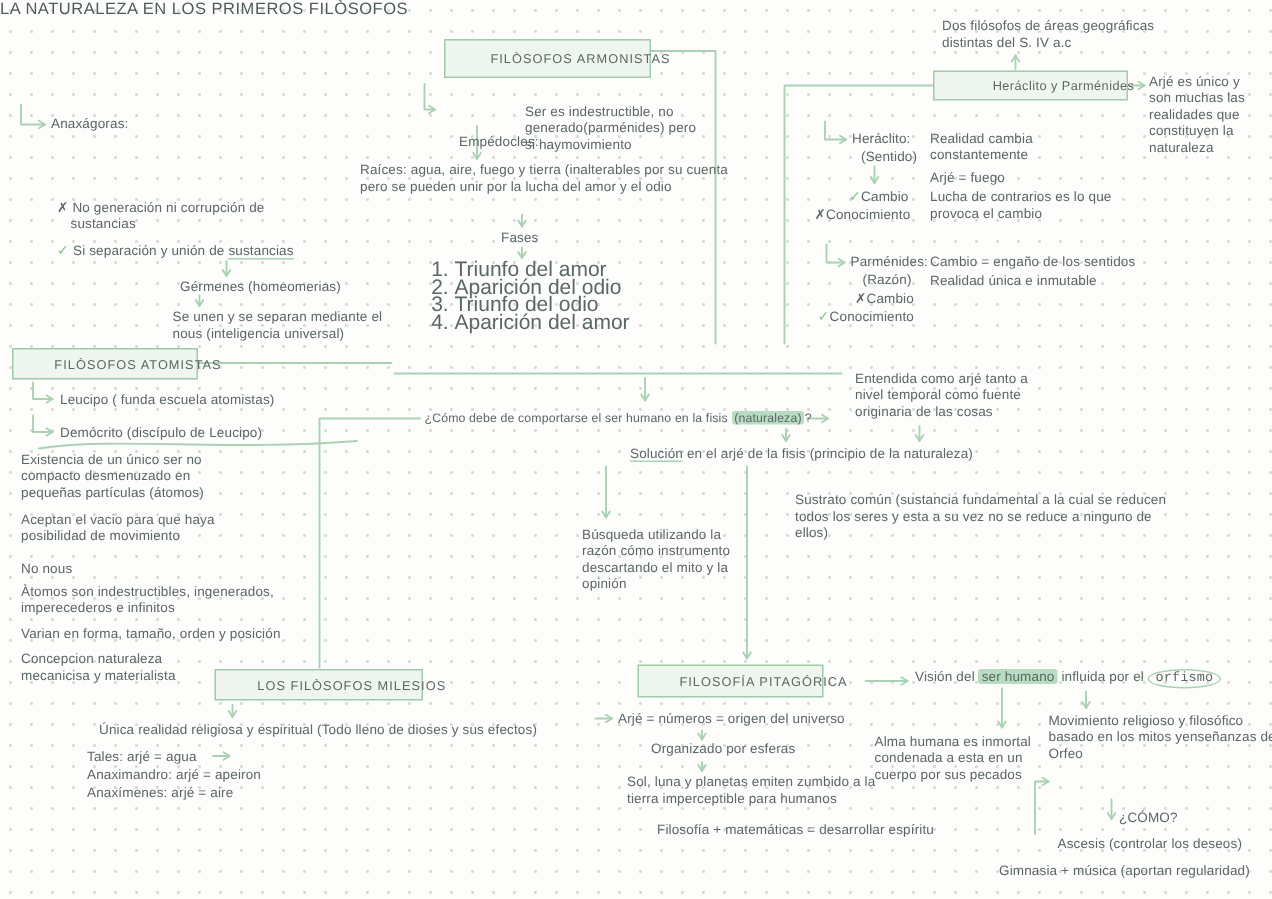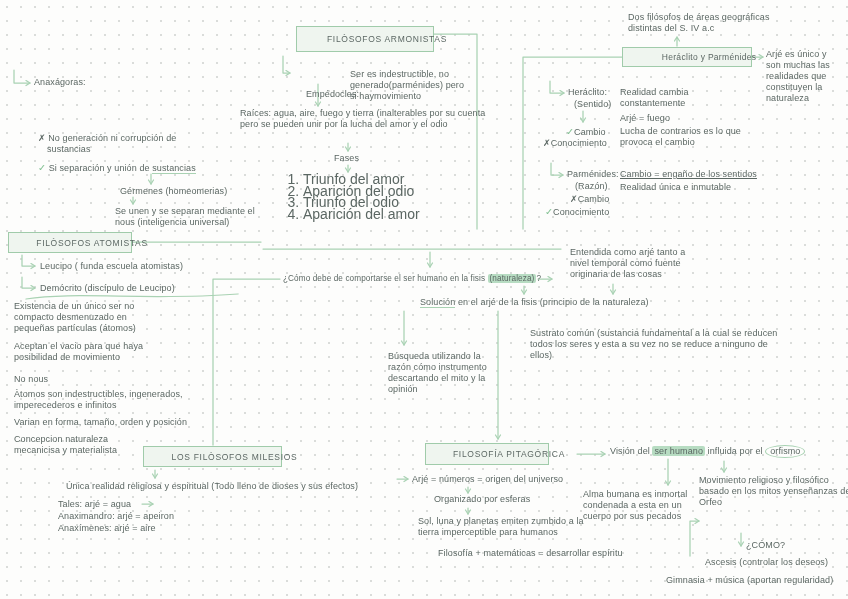--- a/index.html
+++ b/index.html
@@ -17,21 +17,21 @@
   .t{position:absolute;font-size:9px;line-height:11px;letter-spacing:0.1px;}
   .nw{white-space:nowrap;}
   .box{
     position:absolute;border:1.4px solid var(--box-border);background:var(--box-fill);
     display:flex;align-items:center;justify-content:center;
     font-size:8.5px;letter-spacing:0.7px;white-space:nowrap;box-sizing:border-box;padding-left:44px;
   }
   svg.wires{position:absolute;left:0;top:0;}
   svg.wires path{stroke:var(--line);stroke-width:1.25;fill:none;stroke-linecap:round;stroke-linejoin:round;}
   .hl{background:var(--highlight);border-radius:2px;padding:0 2px;}
-  .circ{border:1.2px solid var(--line);border-radius:50%;padding:0 4px 1px 4px;}
+  .circ{border:1.2px solid var(--line);border-radius:50%;padding:0 4px 1px 4px;font-family:Liberation Mono, monospace;}
   .u{border-bottom:1.2px solid var(--line);}
   .check{color:var(--check);font-size:9.5px;}
   .cross{color:var(--text);font-size:9px;}
   .hang{text-indent:-9px;padding-left:9px;}
   ol.fases{position:absolute;margin:0;padding-left:17px;font-size:14px;line-height:11.5px;}
   #n-title{left:263px;top:231px;font-size:11px;letter-spacing:0.35px;white-space:nowrap;color:#4e5c58;}
   
   #n-note{left:137px;top:17px;width:142px;}
   #b-armonistas{left:296px;top:26px;width:138px;height:26px;}
   #n-empedocles-label{left:306px;top:69px;margin-top:20px;}
@@ -40,21 +40,21 @@
   #n-fases-label{left:334px;top:153px;}
   #n-fases-list{left:286px;top:174px;}
   #n-dosfilosofos{left:628px;top:12px;width:162px;}
   #b-heraclito{left:622px;top:47px;width:130px;height:20px;letter-spacing:0.3px;}
   #n-arjeunico{left:766px;top:49px;width:70px;}
   #n-her-name{left:568px;top:87px;} #n-her-sub{left:574px;top:99px;}
   #n-her-cambio{left:566px;top:126px;} #n-her-cono{left:543px;top:138px;}
   #n-her-p1{left:620px;top:87px;width:78px;} #n-her-p2{left:620px;top:113px;} #n-her-p3{left:620px;top:126px;width:122px;}
   #n-par-name{left:567px;top:169px;} #n-par-sub{left:575px;top:181px;}
   #n-par-cambio{left:570px;top:194px;} #n-par-cono{left:545px;top:206px;}
-  #n-par-p1{left:620px;top:169px;text-decoration:underline;} #n-par-p2{left:620px;top:182px;}
+  #n-par-p1{left:620px;top:169px;} #n-par-p2{left:620px;top:182px;}
   #n-anax-name{left:34px;top:77px;}
   #n-anax-desc{left:34px;top:93px;width:162px;}
   #n-anax-no{left:38px;top:133px;width:146px;}
   #n-anax-si{left:38px;top:162px;}
   #n-germenes{left:120px;top:186px;}
   #n-nous{left:115px;top:206px;width:140px;}
   #b-atomistas{left:8px;top:232px;width:124px;height:21px;}
   #n-leucipo{left:40px;top:261px;} #n-democrito{left:40px;top:283px;}
   #n-atom-p0{left:14px;top:301px;width:152px;}
   #n-atom-p1{left:14px;top:341px;width:142px;}
@@ -174,20 +174,21 @@
   <div class="box" id="b-atomistas">FILÒSOFOS ATOMISTAS</div>
   <div class="t nw" id="n-leucipo">Leucipo ( funda escuela atomistas)</div>
   <div class="t nw" id="n-democrito">Demócrito (discípulo de Leucipo)</div>
   <div class="t" id="n-atom-p0">Existencia de un único ser no compacto desmenuzado en pequeñas partículas (átomos)</div>
   <div class="t" id="n-atom-p1">Aceptan el vacio para que haya posibilidad de movimiento</div>
   <div class="t nw" id="n-atom-p2">No nous</div>
   <div class="t" id="n-atom-p3">Àtomos son indestructibles, ingenerados, imperecederos e infinitos</div>
   <div class="t nw" id="n-atom-p4">Varian en forma, tamaño, orden y posición</div>
   <div class="t" id="n-atom-p5">Concepcion naturaleza mecanicisa y materialista</div>
 
+  <div id="n-title">LA NATURALEZA EN LOS PRIMEROS FILÒSOFOS</div>
   <div class="t nw" id="n-question"><span>¿Cómo debe de comportarse el ser humano en la fisis </span><span class="hl">(naturaleza)</span><span>?</span></div>
   <div class="t" id="n-entendida">Entendida como arjé tanto a nivel temporal como fuente originaria de las cosas</div>
   <div class="t nw" id="n-solucion"><span class="u">Solución</span><span> en el arjé de la fisis (principio de la naturaleza)</span></div>
   <div class="t" id="n-busqueda">Búsqueda utilizando la razón cómo instrumento descartando el mito y la opinión</div>
   <div class="t" id="n-sustrato">Sustrato común (sustancia fundamental a la cual se reducen todos los seres y esta a su vez no se reduce a ninguno de ellos)</div>
 
   <div class="box" id="b-milesios">LOS FILÒSOFOS MILESIOS</div>
   <div class="t nw" id="n-unica">Única realidad religiosa y espiritual (Todo lleno de dioses y sus efectos)</div>
   <div class="t nw" id="n-tales">Tales: arjé = agua</div>
   <div class="t nw" id="n-anaximandro">Anaximandro: arjé = apeiron</div>

